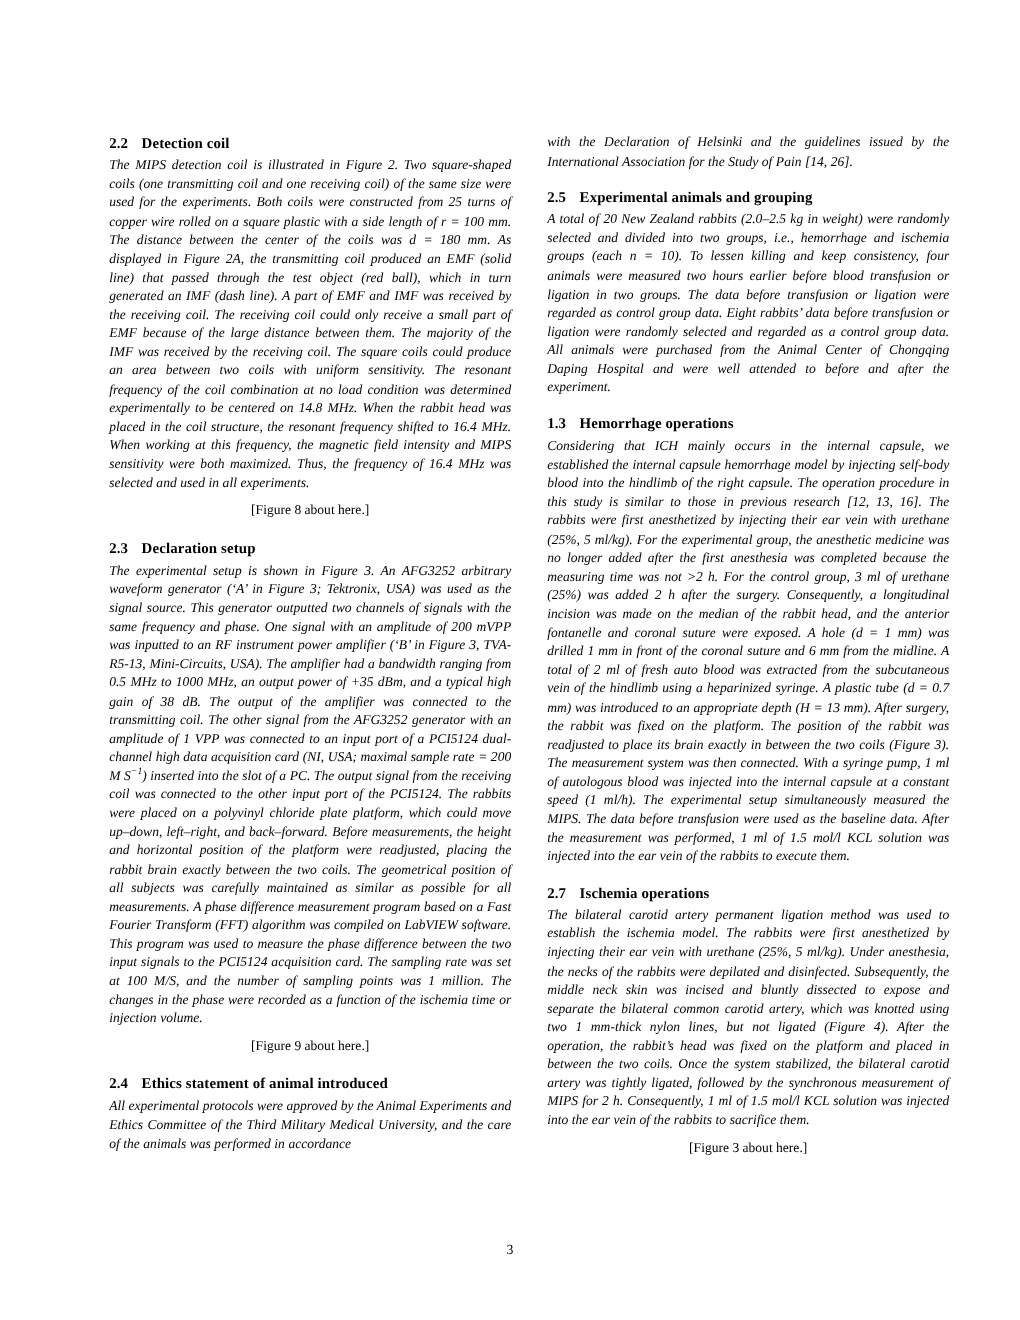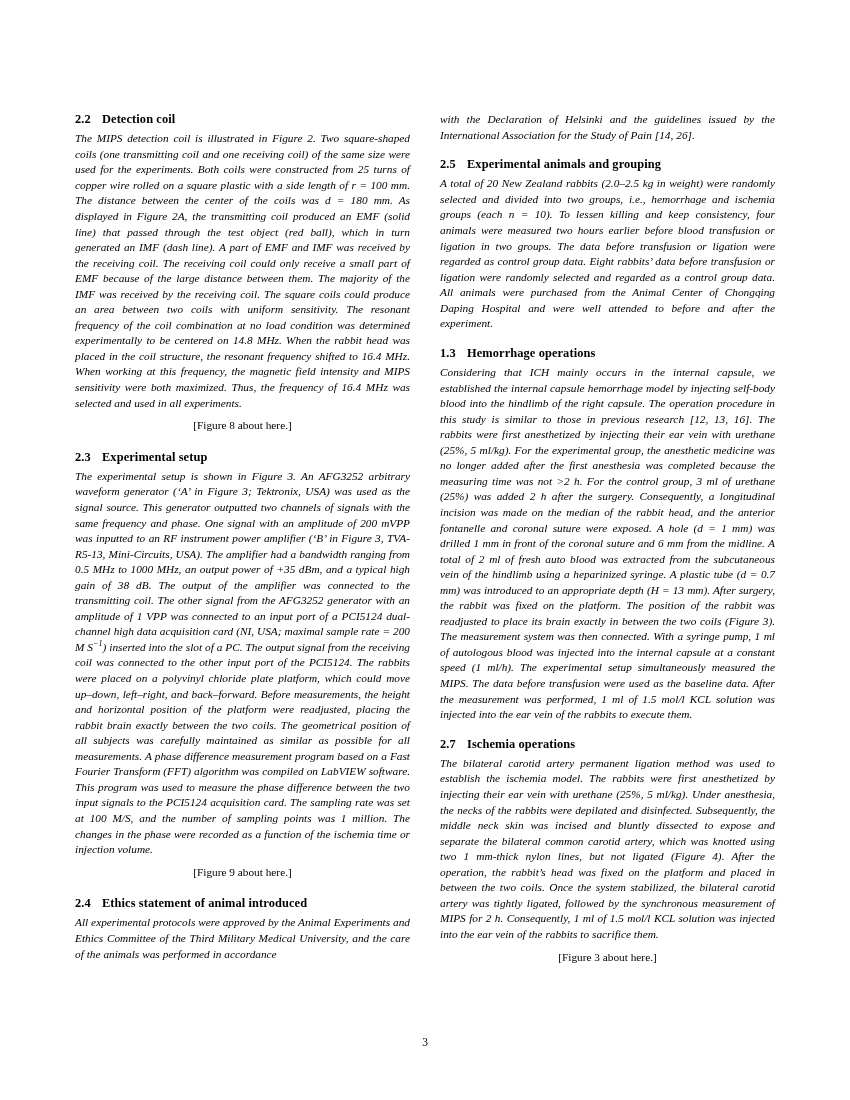--- a/index.html
+++ b/index.html
@@ -19,21 +19,21 @@
   .page {
     position: absolute;
     left: 0;
     top: 0;
     width: 850px;
     height: 1100px;
     box-sizing: border-box;
   }
   .content {
     position: absolute;
-    left: 75px;
+    left: 91px;
     top: 112px;
     width: 700px;
     height: 890px;
     display: flex;
     flex-direction: row;
     justify-content: space-between;
   }
   .column {
     width: 335px;
     box-sizing: border-box;
@@ -102,21 +102,21 @@
     <div class="column">
 
       <h2 class="section-head"><span class="num">2.2</span><span>Detection coil</span></h2>
 
       <p class="body-text">The MIPS detection coil is illustrated in Figure 2. Two square-shaped coils (one transmitting coil and one receiving coil) of the same size were used for the experiments. Both coils were constructed from 25 turns of copper wire rolled on a square plastic with a side length of r = 100 mm. The distance between the center of the coils was d = 180 mm. As displayed in Figure 2A, the transmitting coil produced an EMF (solid line) that passed through the test object (red ball), which in turn generated an IMF (dash line). A part of EMF and IMF was received by the receiving coil. The receiving coil could only receive a small part of EMF because of the large distance between them. The majority of the IMF was received by the receiving coil. The square coils could produce an area between two coils with uniform sensitivity. The resonant frequency of the coil combination at no load condition was determined experimentally to be centered on 14.8 MHz. When the rabbit head was placed in the coil structure, the resonant frequency shifted to 16.4 MHz. When working at this frequency, the magnetic field intensity and MIPS sensitivity were both maximized. Thus, the frequency of 16.4 MHz was selected and used in all experiments.</p>
 
       <div class="gap-before-note"></div>
       <p class="figure-note">[Figure 8 about here.]</p>
       <div class="gap-after-note"></div>
 
-      <h2 class="section-head"><span class="num">2.3</span><span>Experimental setup</span></h2>
+      <h2 class="section-head"><span class="num">2.3</span><span>Declaration setup</span></h2>
 
       <p class="body-text"><span>The experimental setup is shown in Figure 3. An AFG3252 arbitrary waveform generator (‘A’ in Figure 3; Tektronix, USA) was used as the signal source. This generator outputted two channels of signals with the same frequency and phase. One signal with an amplitude of 200 mVPP was inputted to an RF instrument power amplifier (‘B’ in Figure 3, TVA-R5-13, Mini-Circuits, USA). The amplifier had a bandwidth ranging from 0.5 MHz to 1000 MHz, an output power of +35 dBm, and a typical high gain of 38 dB. The output of the amplifier was connected to the transmitting coil. The other signal from the AFG3252 generator with an amplitude of 1 VPP was connected to an input port of a PCI5124 dual-channel high data acquisition card (NI, USA; maximal sample rate = 200 M S</span><sup>−1</sup><span>) inserted into the slot of a PC. The output signal from the receiving coil was connected to the other input port of the PCI5124. The rabbits were placed on a polyvinyl chloride plate platform, which could move up–down, left–right, and back–forward. Before measurements, the height and horizontal position of the platform were readjusted, placing the rabbit brain exactly between the two coils. The geometrical position of all subjects was carefully maintained as similar as possible for all measurements. A phase difference measurement program based on a Fast Fourier Transform (FFT) algorithm was compiled on LabVIEW software. This program was used to measure the phase difference between the two input signals to the PCI5124 acquisition card. The sampling rate was set at 100 M/S, and the number of sampling points was 1 million. The changes in the phase were recorded as a function of the ischemia time or injection volume.</span></p>
 
       <div class="gap-before-note"></div>
       <p class="figure-note">[Figure 9 about here.]</p>
       <div class="gap-after-note"></div>
 
       <h2 class="section-head"><span class="num">2.4</span><span>Ethics statement of animal introduced</span></h2>
 
       <p class="body-text">All experimental protocols were approved by the Animal Experiments and Ethics Committee of the Third Military Medical University, and the care of the animals was performed in accordance</p>

